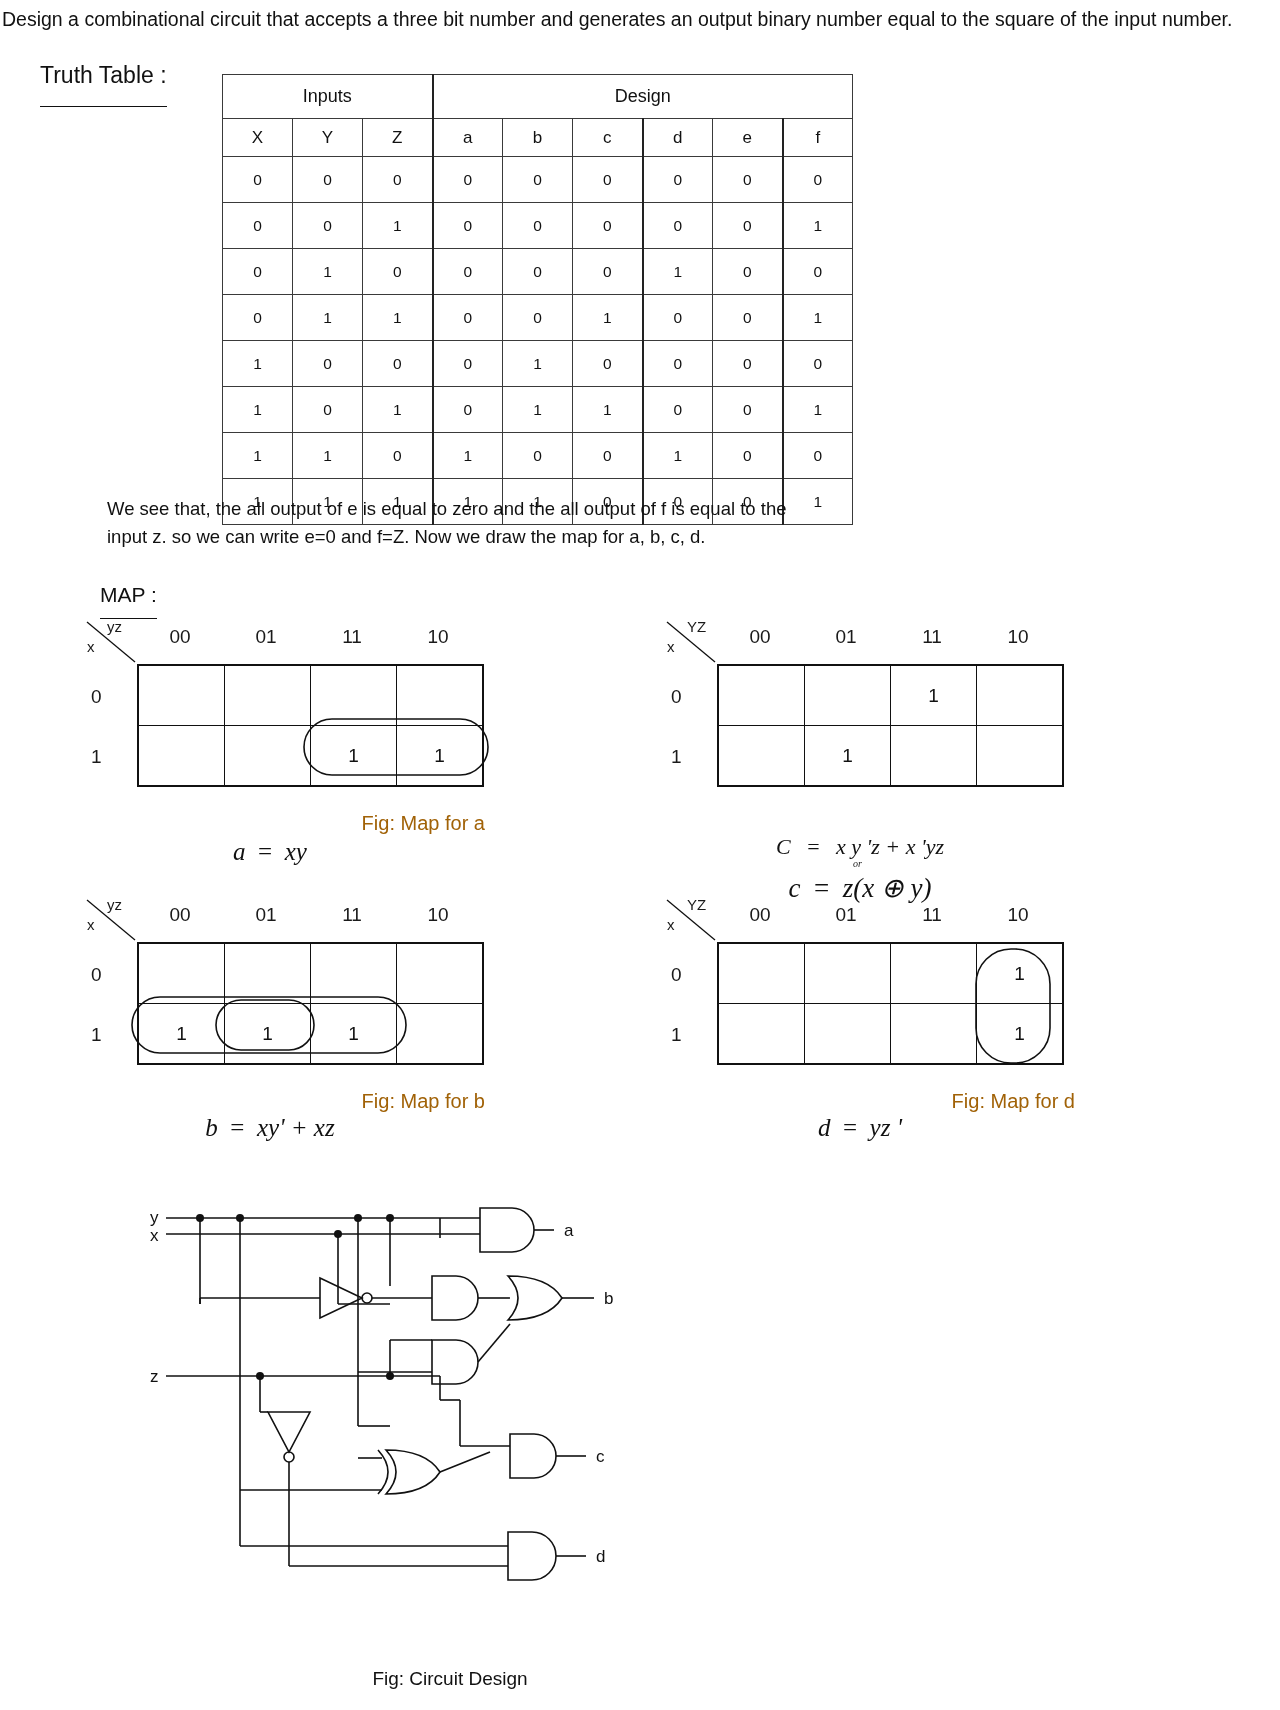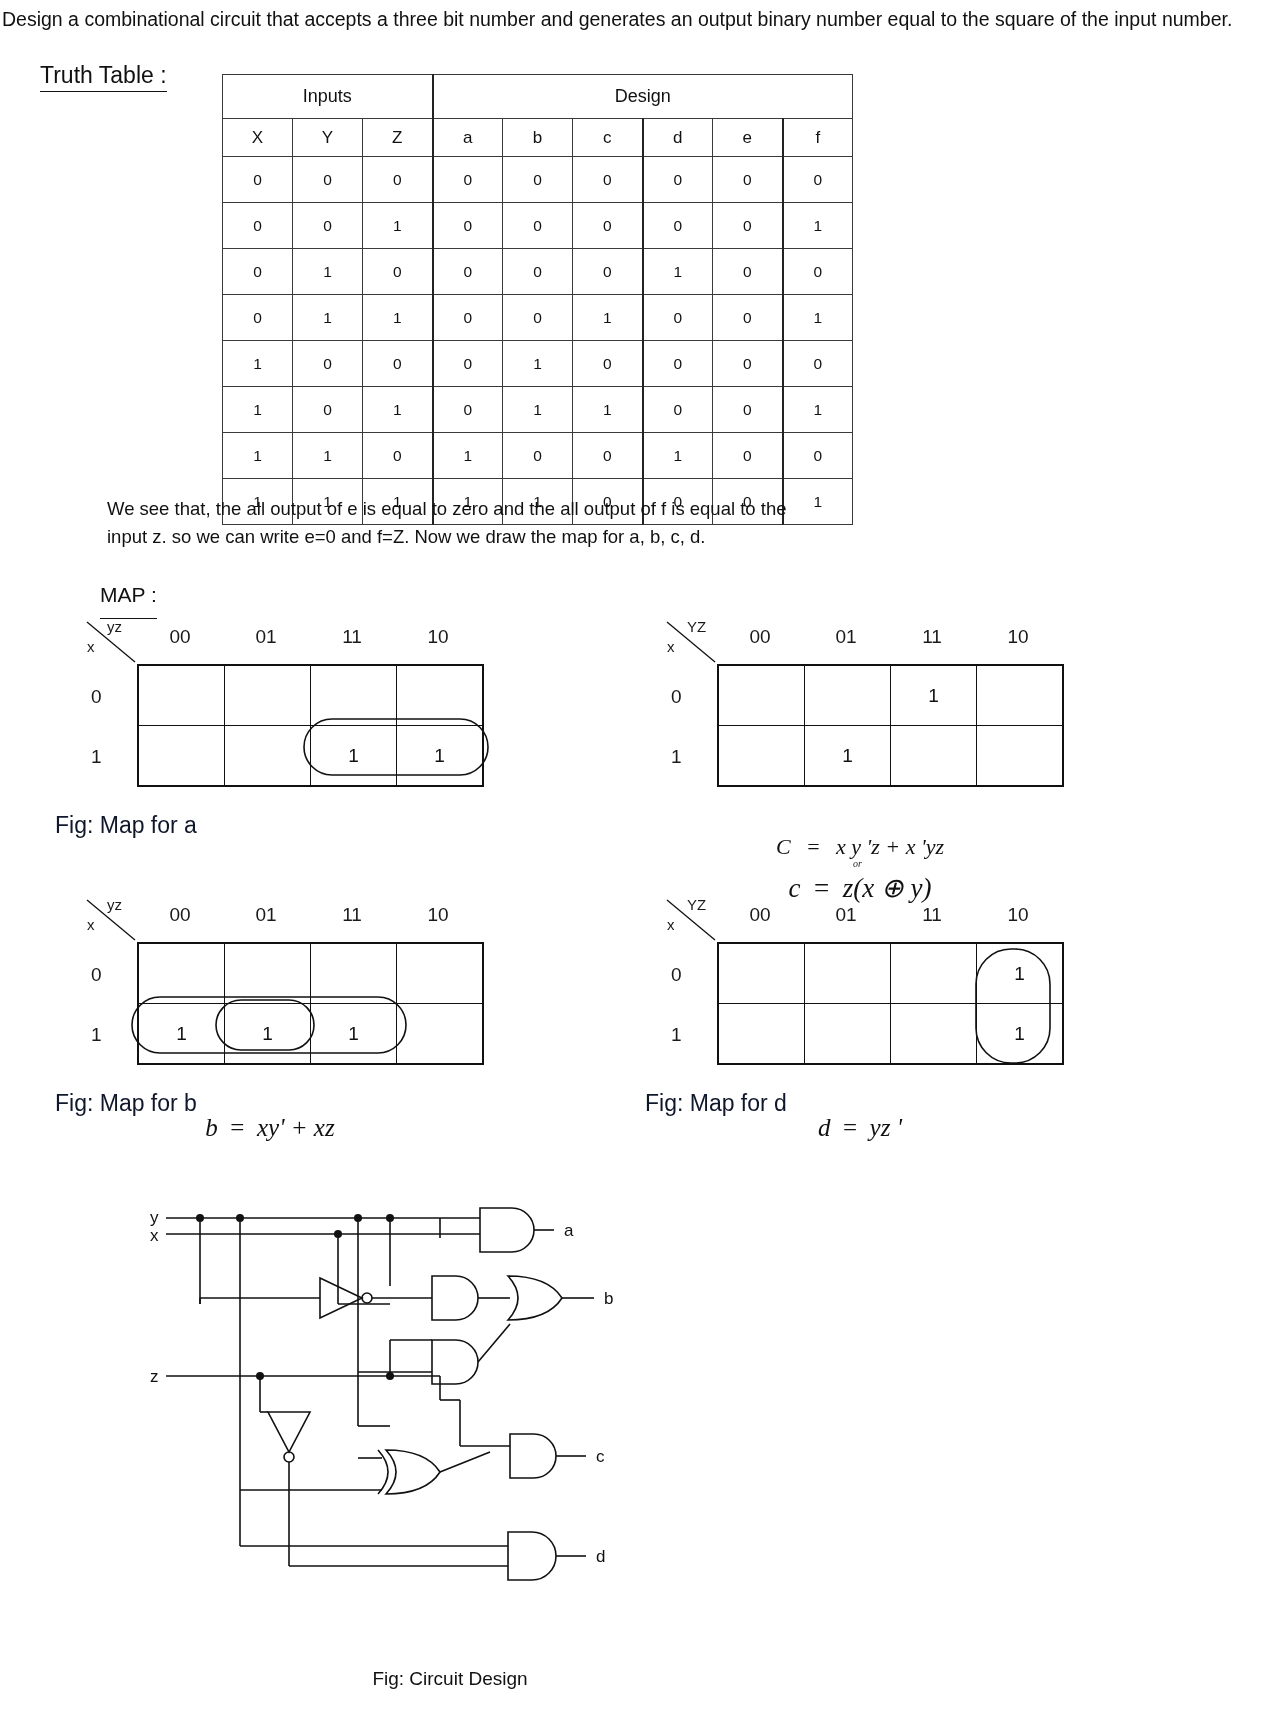--- a/index.html
+++ b/index.html
@@ -16,21 +16,21 @@
   
   .intro {
     position:absolute; left:2px; top:4px; width:1276px;
     font-size:19.5px; line-height:31px; color:#111;
   }
 
   
   .tt-label {
     position:absolute; left:40px; top:62px;
     font-size:23px; color:#111;
-    border-bottom:1.6px solid #111; padding-bottom:2px;
+    border-bottom:1.6px solid #111; padding-bottom:17px;
   }
   .tt-wrap { position:absolute; left:222px; top:74px; }
   table.tt { border-collapse:collapse; }
   table.tt td, table.tt th {
     border:1px solid #3a3a3a;
     text-align:center;
     font-weight:normal;
     font-size:17px;
     color:#111;
   }
@@ -76,22 +76,22 @@
     border:1.6px solid #111;
   }
   .kgrid table { border-collapse:collapse; }
   .kgrid td {
     width:86px; height:60px;
     border:1.2px solid #111;
     text-align:center; vertical-align:middle;
     font-size:19px; color:#111;
   }
   .kcap {
-    position:absolute; width:100%; text-align:left;
-    font-size:23px; color:#0f172a;
+    position:absolute; width:100%; text-align:right;
+    font-size:20px; color:#a16207;
   }
   .keq {
     position:absolute; width:100%; text-align:center;
     font-family:"Liberation Serif", serif; font-style:italic;
     font-size:25px; color:#111;
   }
   .keq .op { font-style:normal; }
   .or-note {
     position:absolute; font-size:10px; font-style:italic;
     font-family:"Liberation Serif", serif;
@@ -258,20 +258,25 @@
         <td>1</td>
         <td>1</td>
       </tr>
     </tbody>
       </table>
   </div>
   <svg class="loop" style="left:216px; top:96px;" width="190" height="62">
     <rect x="3" y="3" width="184" height="56" rx="28" ry="28" fill="none" stroke="#111" stroke-width="1.6"></rect>
   </svg>
   <div class="kcap" style="top:192px; left:-30px;">Fig: Map for a</div>
+  <div class="keq" style="top:218px; left:-30px;">
+    <span>a</span>
+    <span class="op">&nbsp;=&nbsp;</span>
+    <span>xy</span>
+  </div>
 </div>
 
 <div class="kmap" id="kmap-c" style="left:665px; top:620px; width:430px; height:300px;">
   <div class="kcorner">
     <svg width="52" height="44">
       <line x1="2" y1="2" x2="50" y2="42" stroke="#111" stroke-width="1.3"></line>
     </svg>
     <span class="yz">YZ</span>
     <span class="xx">x</span>
   </div>

